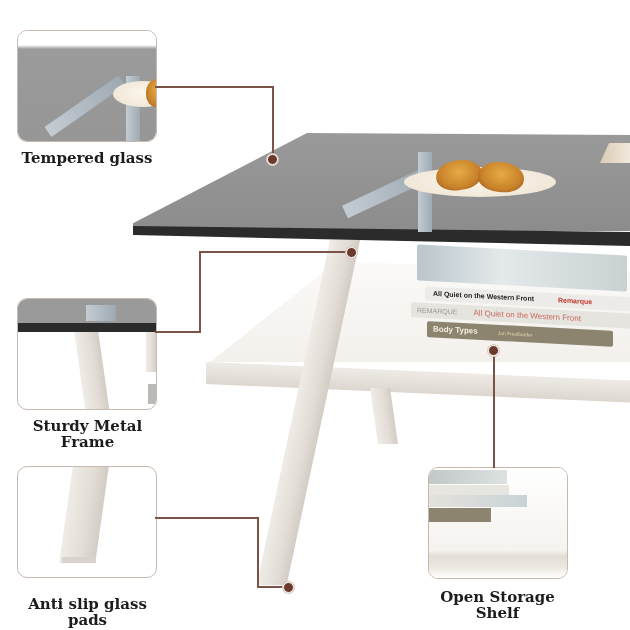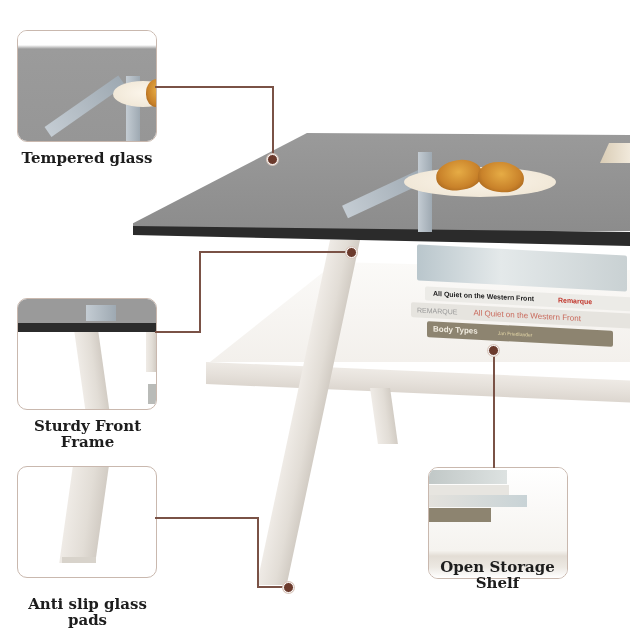--- a/index.html
+++ b/index.html
@@ -77,21 +77,21 @@
 
 <div>
   <div class="callout-box" style="left:17px;top:298px;width:138px;height:110px;">
     <div style="position:absolute;left:0;top:0;width:100%;height:24px;background:#9a9a9a;"></div>
     <div style="position:absolute;left:0;top:24px;width:100%;height:9px;background:#2b2b2b;"></div>
     <div class="bracket" style="left:68px;top:6px;width:30px;height:16px;"></div>
     <div class="leg" style="position:absolute;left:62px;top:33px;width:24px;height:80px;transform:skewX(8deg);"></div>
     <div class="leg" style="position:absolute;left:128px;top:33px;width:10px;height:40px;"></div>
     <div style="position:absolute;left:130px;top:85px;width:10px;height:20px;background:#b9bbb8;"></div>
   </div>
-  <div class="label" style="left:10px;top:418px;width:155px;">Sturdy Front Frame</div>
+  <div class="label" style="left:10px;top:418px;width:155px;">Sturdy Metal Frame</div>
   <div class="line" style="left:155px;top:331px;width:46px;height:1.5px;"></div>
   <div class="line" style="left:199px;top:252px;width:1.5px;height:80px;"></div>
   <div class="line" style="left:199px;top:251px;width:152px;height:1.5px;"></div>
   <div class="dot" style="left:346px;top:247px;"></div>
 </div>
 
 <div>
   <div class="callout-box" style="left:17px;top:466px;width:138px;height:110px;">
     <div class="leg" style="position:absolute;left:48px;top:0;width:36px;height:96px;transform:skewX(-8deg);"></div>
     <div style="position:absolute;left:44px;top:90px;width:34px;height:6px;background:#d8d3cb;"></div>
@@ -104,16 +104,16 @@
 </div>
 
 <div>
   <div class="callout-box" style="left:428px;top:467px;width:138px;height:110px;">
     <div style="position:absolute;left:0;top:0;width:100%;height:100%;background:linear-gradient(180deg,#fff 0%,#f5f3ef 75%,#e3ddd5 80%,#ece8e2 90%,#fff 100%);"></div>
     <div style="position:absolute;left:0;top:2px;width:78px;height:14px;background:linear-gradient(90deg,#c1c8c7,#dde2e1);"></div>
     <div style="position:absolute;left:0;top:17px;width:80px;height:10px;background:#e7e5e0;"></div>
     <div style="position:absolute;left:0;top:27px;width:98px;height:12px;background:linear-gradient(90deg,#e4e2dd,#c8d3d6);"></div>
     <div style="position:absolute;left:0;top:40px;width:62px;height:14px;background:#8d8470;"></div>
   </div>
-  <div class="label" style="left:420px;top:559px;width:155px;">Open Storage Shelf</div>
+  <div class="label" style="left:420px;top:589px;width:155px;">Open Storage Shelf</div>
   <div class="line" style="left:493px;top:352px;width:1.5px;height:116px;"></div>
   <div class="dot" style="left:488px;top:345px;"></div>
 </div>
 
 </body></html>

